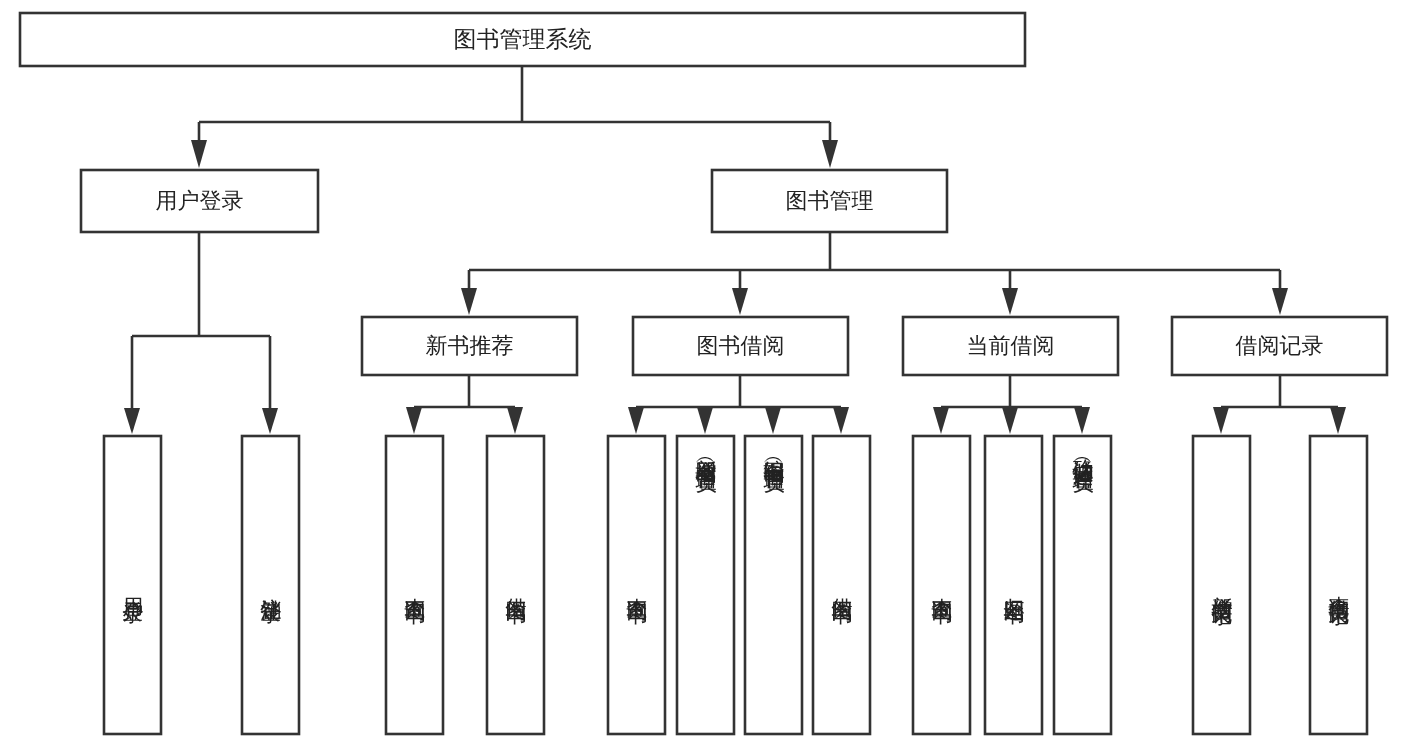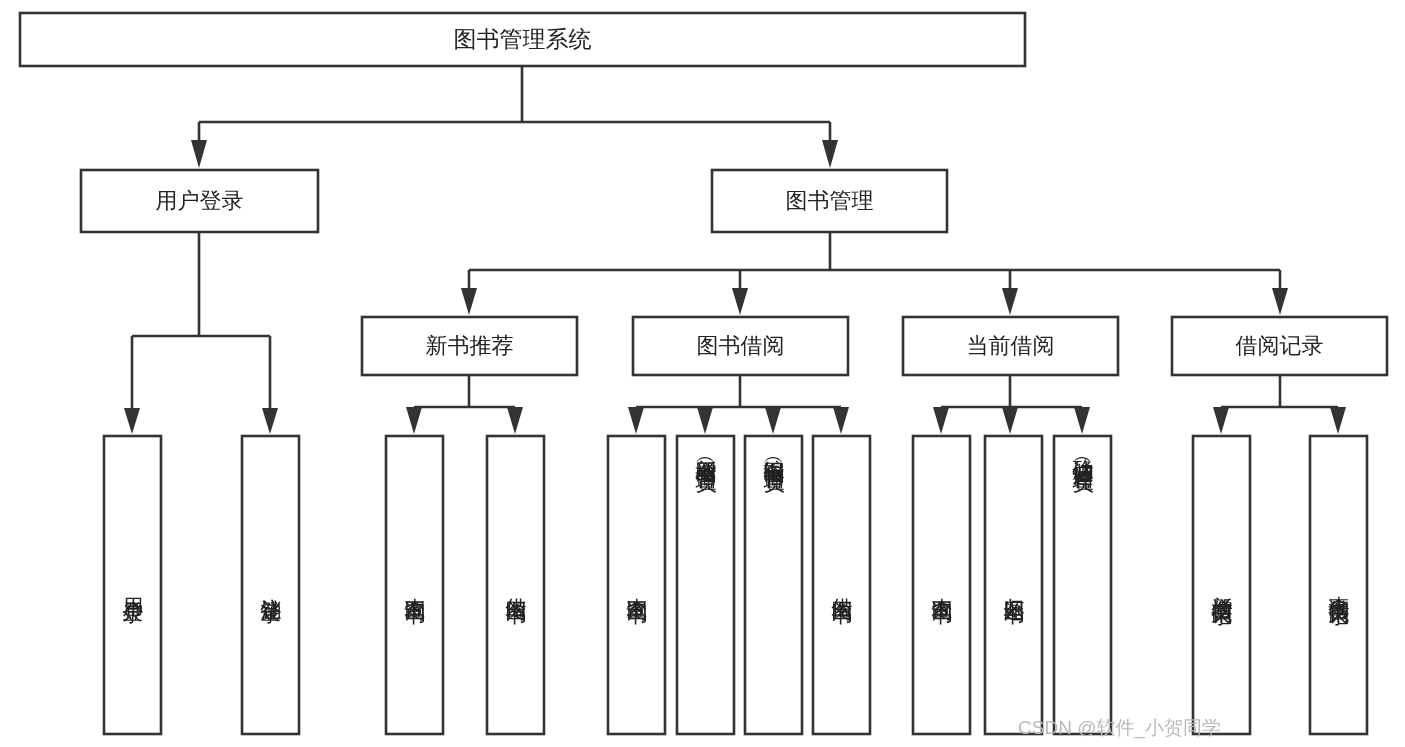--- a/index.html
+++ b/index.html
@@ -217,14 +217,13 @@
   <div class="vlabel-wrap" style="left:1054px; top:436px; width:57px; height:298px; align-items:flex-start;">
     <span class="vlabel" style="padding-top:6px;">确认归还（管理员）</span>
   </div>
   <div class="vlabel-wrap" style="left:1193px; top:436px; width:57px; height:298px;">
     <span class="vlabel">新增借阅记录</span>
   </div>
   <div class="vlabel-wrap" style="left:1310px; top:436px; width:57px; height:298px;">
     <span class="vlabel">查询借阅记录</span>
   </div>
 
-  <div class="watermark">CSDN @软件_小贺同学</div>
 </div>
 
 </body></html>

